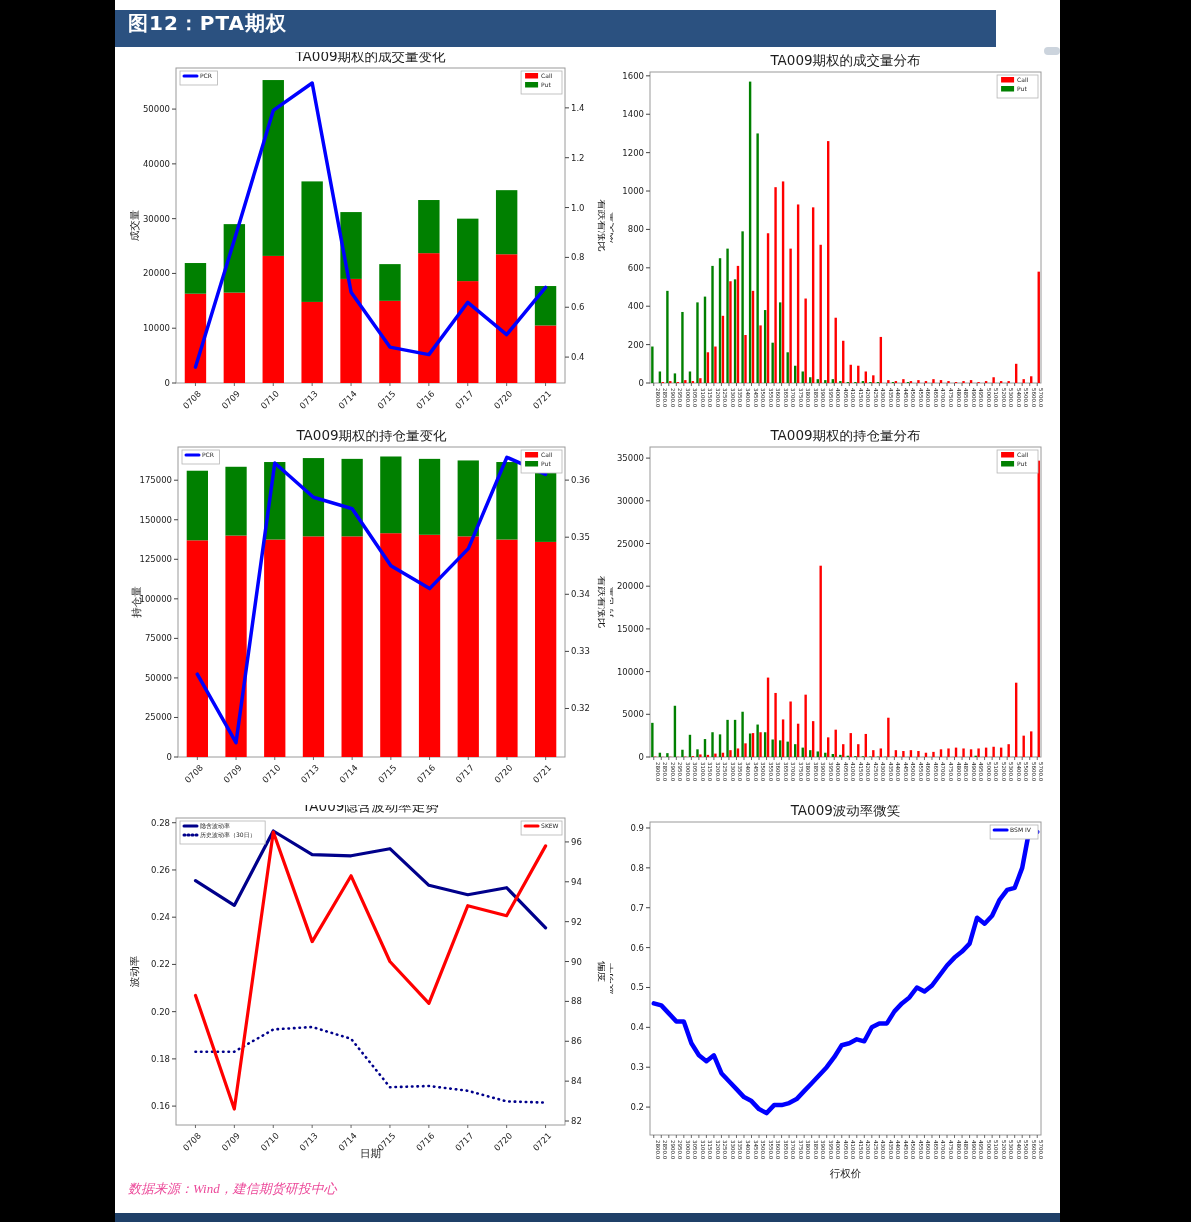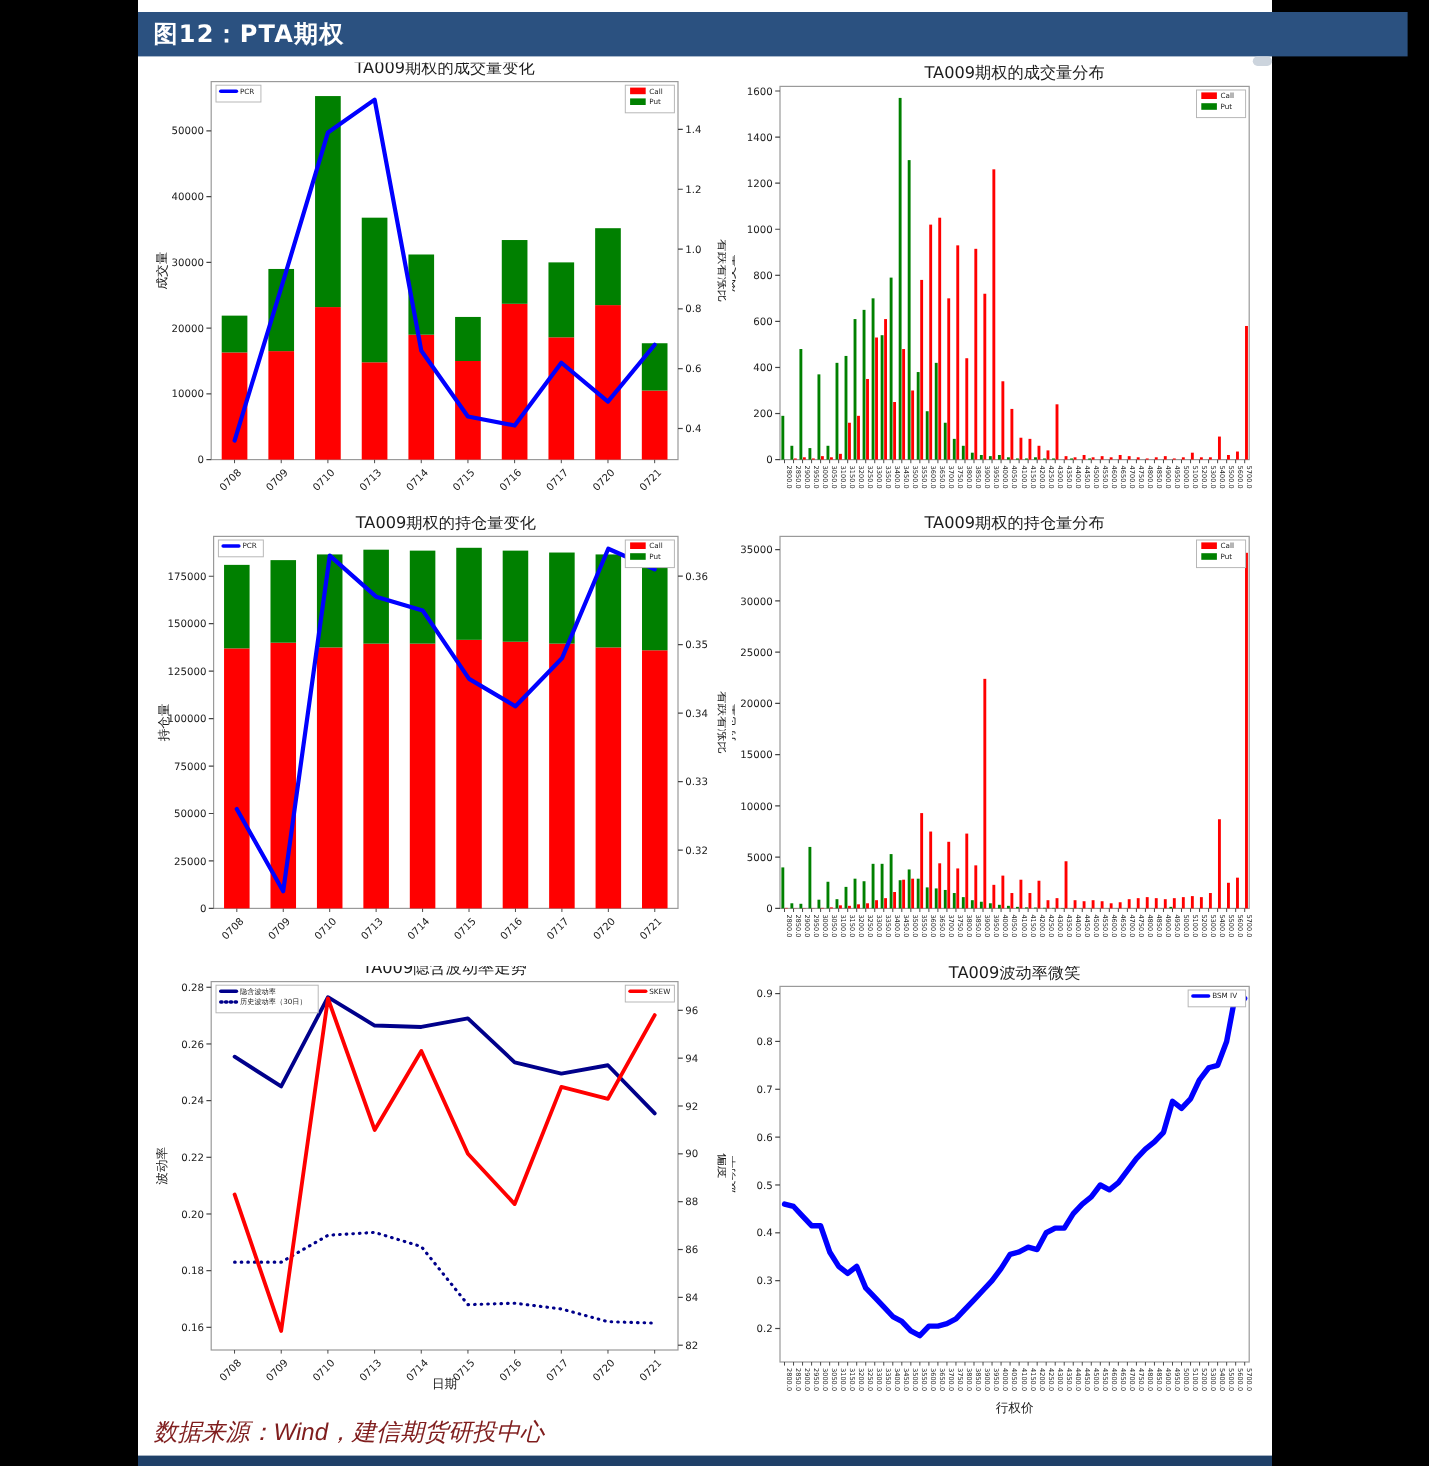--- a/index.html
+++ b/index.html
@@ -1,25 +1,25 @@
 <!DOCTYPE html>
 <html><head>
 <meta charset="utf-8">
 <style>
   html,body{margin:0;padding:0;background:#000;}
   .viewport{position:relative;width:1191px;height:1222px;background:#000;overflow:hidden;
             font-family:"DejaVu Sans",sans-serif;}
   .page{position:absolute;left:115px;top:0;width:945px;height:1222px;background:#ffffff;}
-  .header-bar{position:absolute;left:0;top:10px;width:1058px;height:37px;background:#2b5180;
-              display:flex;align-items:center;}
+  .header-bar{position:absolute;left:0;top:10px;width:881px;height:37px;background:#2b5180;
+              display:flex;align-items:flex-start;}
   .header-title{color:#ffffff;font-size:20px;font-weight:bold;padding-left:13px;letter-spacing:1px;}
   .scroll-nub{position:absolute;left:929px;top:47px;width:16px;height:8px;background:#ccd4dd;border-radius:4px;}
   .chart{position:absolute;}
-  .footer-text{position:absolute;left:13px;top:1180px;width:800px;color:#7f1d1d;
-               font-family:Liberation Sans, sans-serif;font-style:italic;font-size:20px;}
+  .footer-text{position:absolute;left:13px;top:1180px;width:800px;color:#ec4899;
+               font-family:Liberation Serif, serif;font-style:italic;font-size:13px;}
   .footer-bar{position:absolute;left:0;top:1213px;width:945px;height:9px;background:#1f4068;}
   svg text{fill:#1c1c1c;}
 </style>
 </head>
 <body>
 
 <div class="viewport">
   <div class="page">
     <div class="header-bar">
       <span class="header-title">图12：PTA期权</span>

